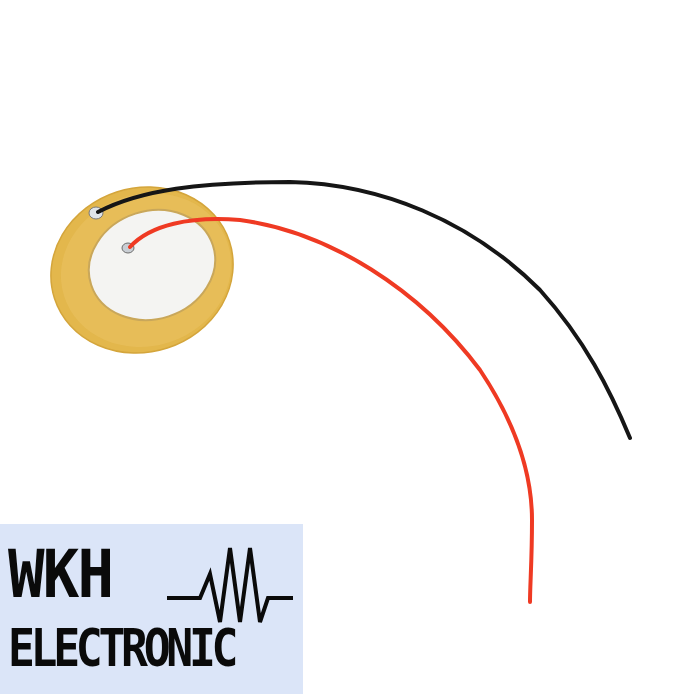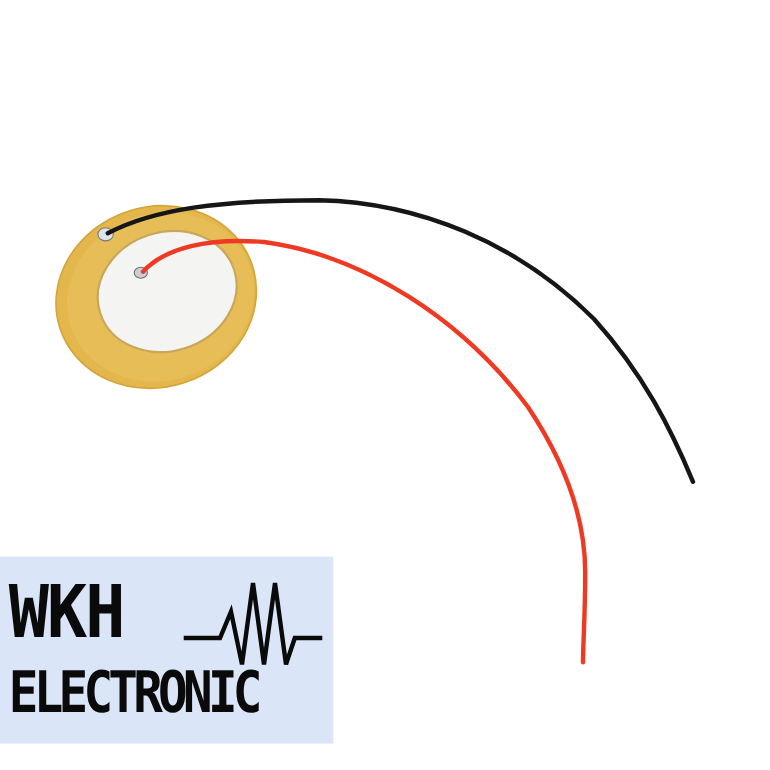--- a/index.html
+++ b/index.html
@@ -1,18 +1,18 @@
 <!DOCTYPE html>
 <html><head>
 <meta charset="utf-8">
 <style>
   html, body { margin:0; padding:0; }
   body { width:700px; height:700px; background:#ffffff; position:relative; overflow:hidden; font-family:"DejaVu Sans", sans-serif; }
   .photo { position:absolute; left:0; top:0; width:700px; height:700px; }
-  .logo-box { position:absolute; left:0; top:506px; width:303px; height:170px; background:#dbe5f8; }
+  .logo-box { position:absolute; left:0; top:524px; width:303px; height:170px; background:#dbe5f8; }
   .logo-line1 { position:absolute; left:8px; top:18px; font-family:"DejaVu Sans Mono", monospace; font-weight:bold; font-size:66px; line-height:66px; letter-spacing:-2px; color:#0a0a0a; transform:scaleX(0.92); transform-origin:left top; }
   .logo-line2 { position:absolute; left:8px; top:98px; font-family:"DejaVu Sans Mono", monospace; font-weight:bold; font-size:52px; line-height:52px; letter-spacing:-5px; color:#0a0a0a; transform:scaleX(0.86); transform-origin:left top; }
   .resistor { position:absolute; left:165px; top:20px; width:130px; height:80px; }
 </style>
 </head>
 <body>
 
 <svg class="photo" viewBox="0 0 700 700" xmlns="http://www.w3.org/2000/svg">
 
   <g>

